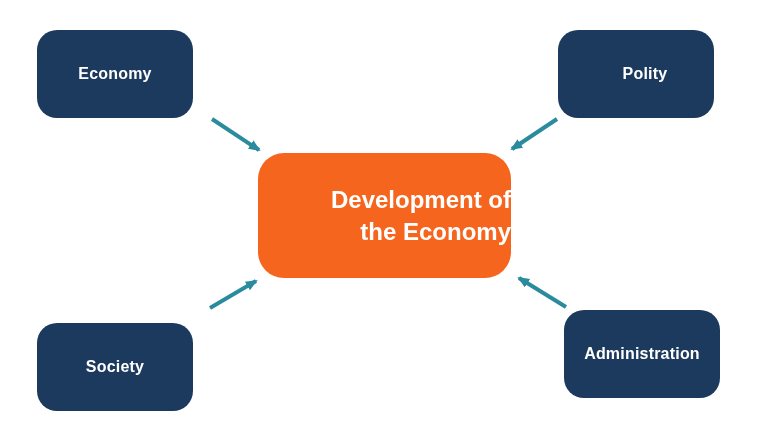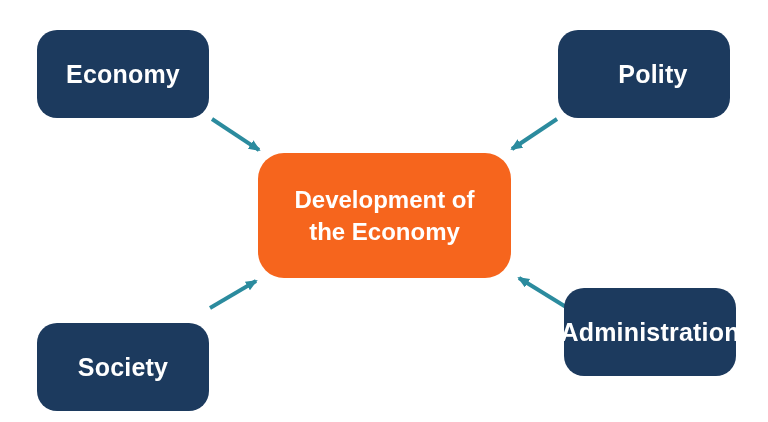--- a/index.html
+++ b/index.html
@@ -24,41 +24,42 @@
   .node {
     position: absolute;
     display: flex;
     align-items: center;
     justify-content: center;
     text-align: center;
     color: var(--text);
     font-weight: 700;
   }
   .corner-node {
-    width: 172px;
+    width: 156px;
     height: 88px;
     background: var(--navy);
     border-radius: 20px;
-    font-size: 25px;
+    font-size: 16px;
     letter-spacing: 0.2px;
   }
   .node-economy        { left: 37px;  top: 30px;  }
   .node-polity         { left: 558px; top: 30px; padding-left: 18px;  }
   .node-society        { left: 37px;  top: 323px; }
-  .node-administration { left: 564px; top: 288px; }
+  .node-administration { left: 564px; top: 310px; }
   .center-node {
     left: 258px;
     top: 153px;
     width: 253px;
     height: 125px;
     background: var(--orange);
     border-radius: 26px;
     font-size: 24px;
     line-height: 32px;
     flex-direction: column;
+    align-items: flex-end;
   }
   .arrow-layer {
     position: absolute;
     inset: 0;
     width: 768px;
     height: 422px;
     pointer-events: none;
   }
   .arrow-line {
     stroke: var(--teal);

